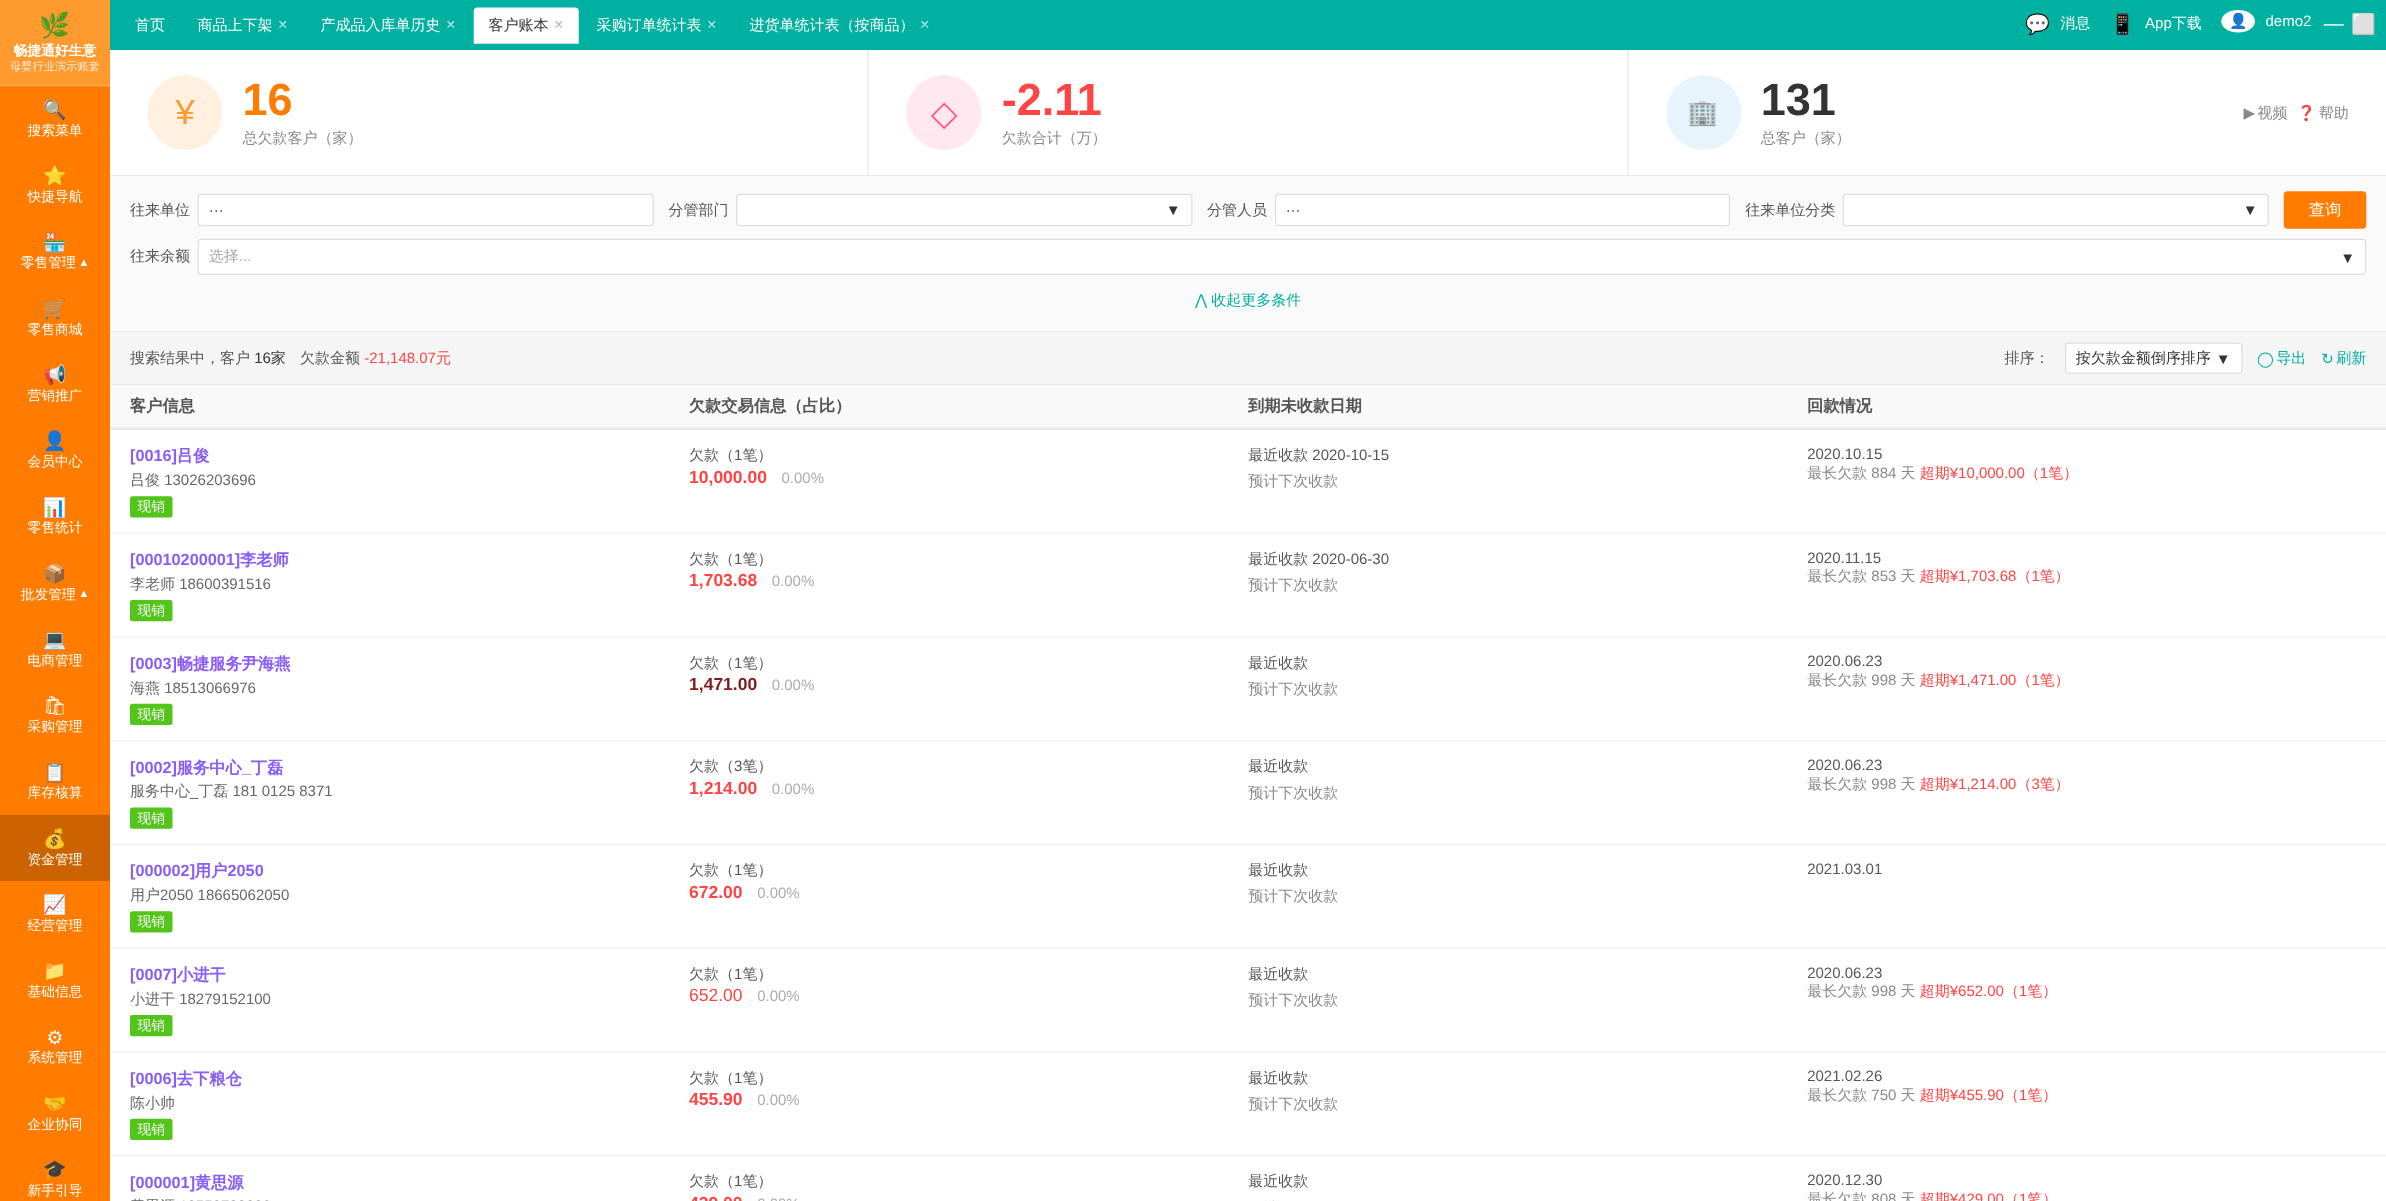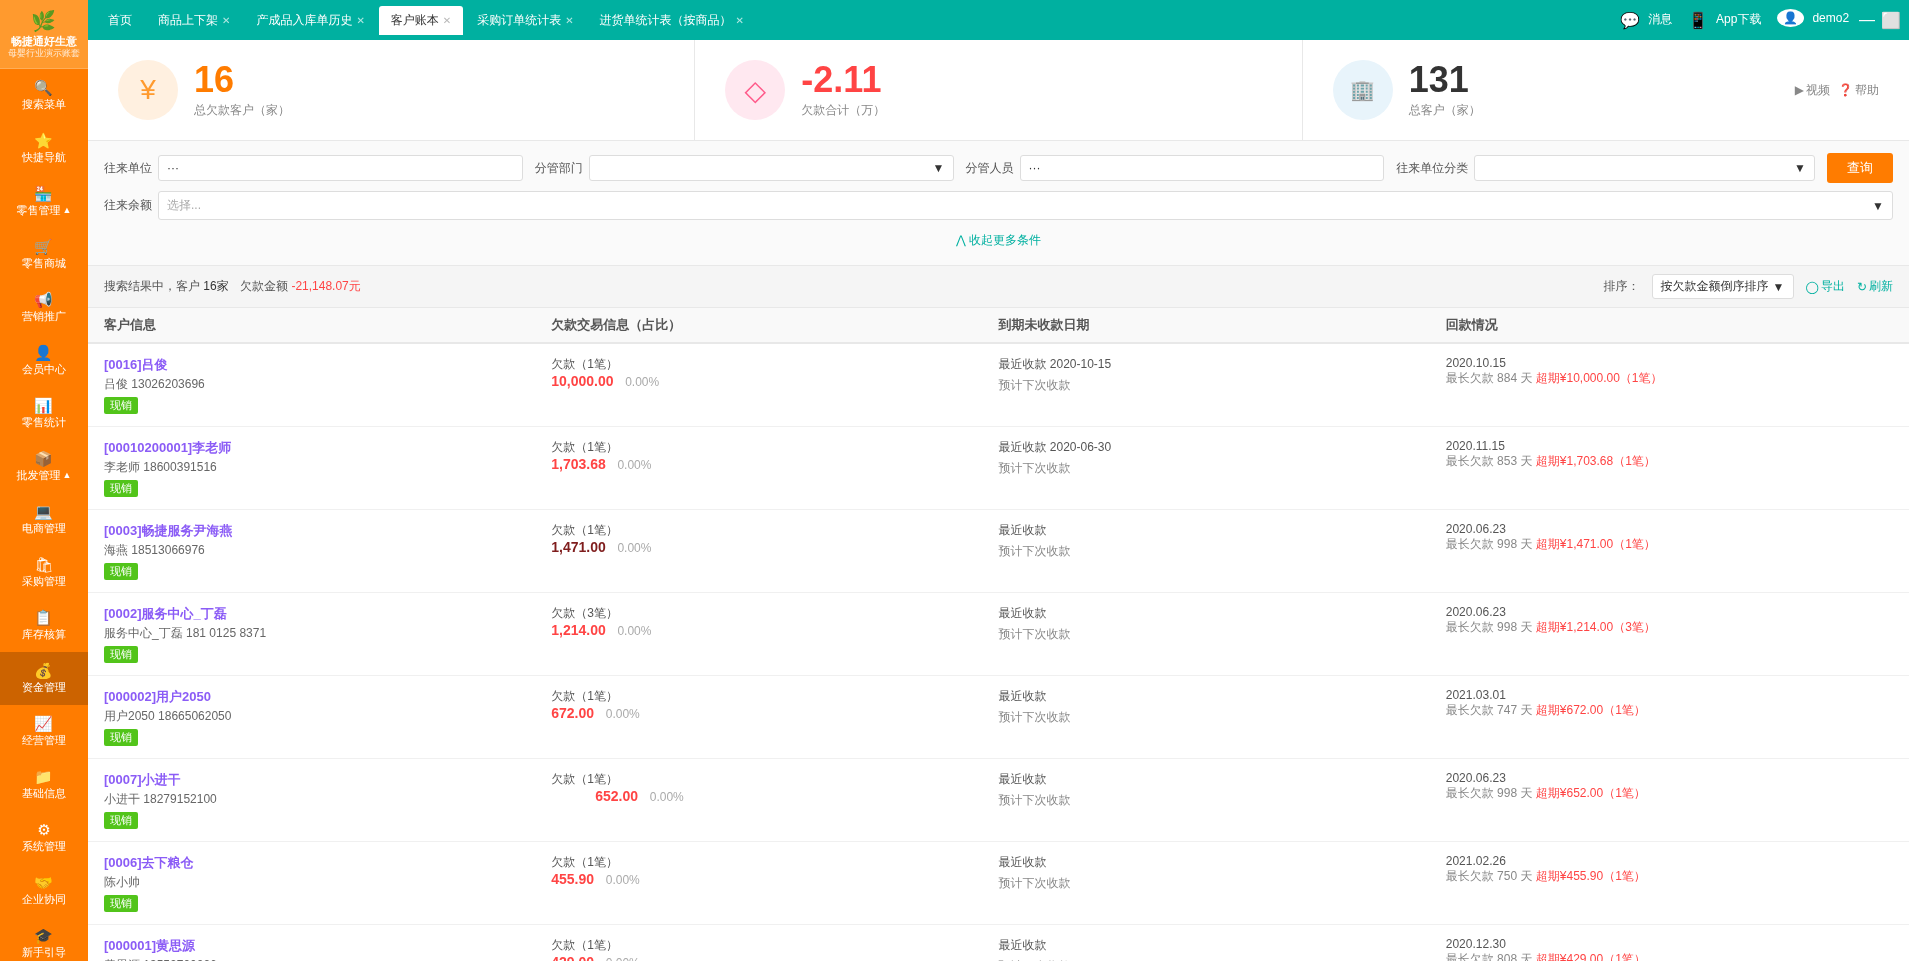--- a/index.html
+++ b/index.html
@@ -431,36 +431,32 @@
         <span class="amount" style="color:#ff4444;font-size:14px;font-weight:bold;">672.00</span>
         <span class="percent" style="color:#aaa;margin-left:8px;">0.00%</span>
       </div>
     </div>
     <div class="recovery-info">
       <div class="last-date">最近收款</div>
       <div class="next">预计下次收款</div>
     </div>
     <div class="overdue-info">
       <div class="date">2021.03.01</div>
-      <div>
-        <span class="days">最长欠款 747 天 </span>
-        <span class="overdue-link">超期¥672.00（1笔）</span>
-      </div>
     </div>
   </div>
           <div class="table-row">
     <div class="customer-info">
       <div class="name-link">[0007]小进干</div>
       <div class="phone">小进干  18279152100</div>
       <span class="badge">现销</span>
     </div>
     <div class="debt-info">
       <div class="count">欠款（1笔）</div>
       <div>
-        <span class="amount" style="color:#ff4444;font-size:14px;font-weight:bold;margin-left:44px;">652.00</span>
+        <span class="amount" style="color:#ff4444;font-size:14px;font-weight:normal;">652.00</span>
         <span class="percent" style="color:#aaa;margin-left:8px;">0.00%</span>
       </div>
     </div>
     <div class="recovery-info">
       <div class="last-date">最近收款</div>
       <div class="next">预计下次收款</div>
     </div>
     <div class="overdue-info">
       <div class="date">2020.06.23</div>
       <div>

